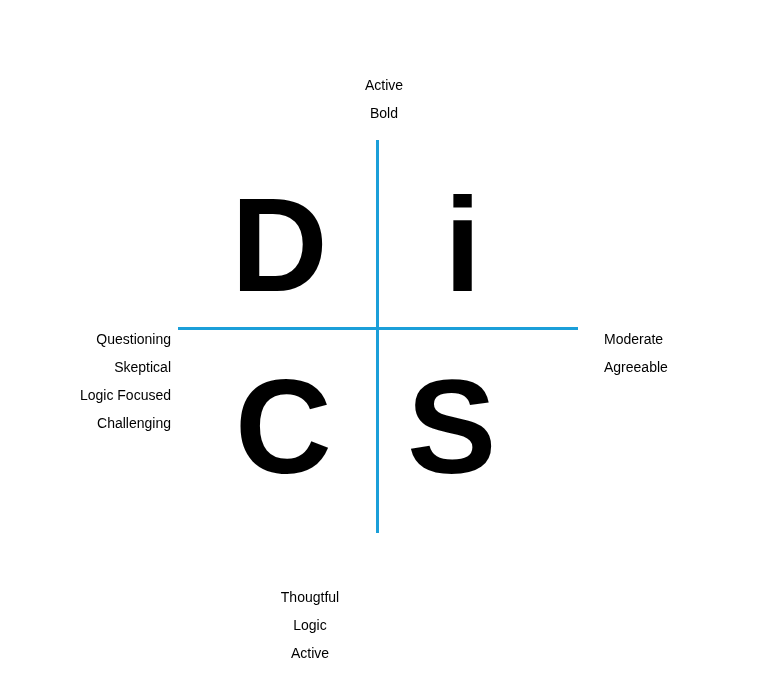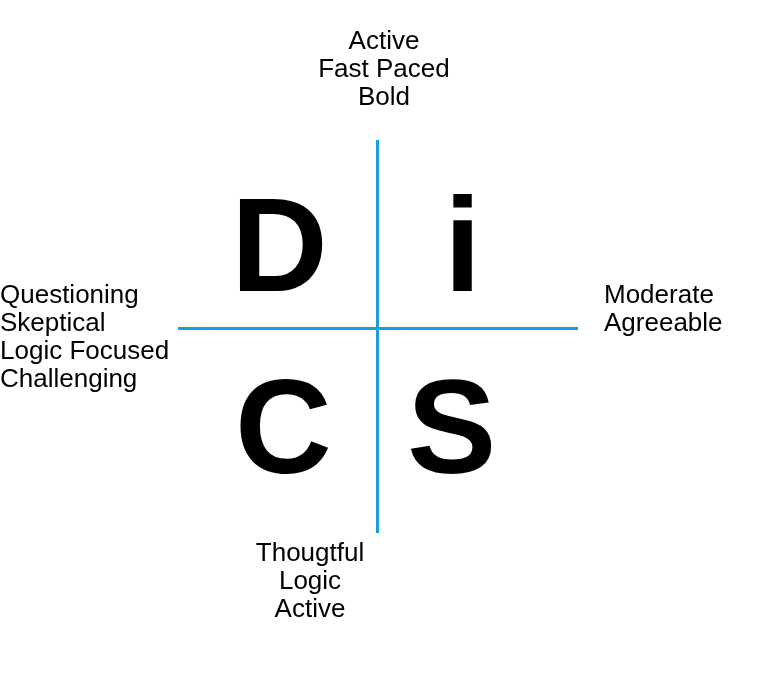--- a/index.html
+++ b/index.html
@@ -74,46 +74,47 @@
   .letter-s {
     left: 407px;
     top: 360px;
     font-size: 134px;
   }
 
   
   .label-block {
     position: absolute;
     font-family: "Liberation Sans", sans-serif;
-    font-size: 26px;
+    font-size: 14px;
     font-weight: 400;
     color: #000000;
     line-height: 28px;
     white-space: nowrap;
+    margin-top: 45px;
   }
 
   .label-top {
     left: 0;
     top: 26px;
     width: 768px;
     text-align: center;
   }
 
   .label-bottom {
     left: 0;
     top: 538px;
     width: 620px;
     text-align: center;
   }
 
   .label-left {
     left: 0;
     top: 280px;
     width: 171px;
-    text-align: left;
+    text-align: right;
   }
 
   .label-right {
     left: 604px;
     top: 280px;
     width: 164px;
     text-align: left;
   }
 
   .label-block div {
@@ -123,21 +124,20 @@
 </head>
 <body>
 
 <div id="disc-canvas">
 
   <div class="axis-vertical"></div>
   <div class="axis-horizontal"></div>
 
   <div class="label-block label-top">
     <div>Active</div>
-    <div>Fast Paced</div>
     <div>Bold</div>
   </div>
 
   <div class="label-block label-left">
     <div>Questioning</div>
     <div>Skeptical</div>
     <div>Logic Focused</div>
     <div>Challenging</div>
   </div>
 

